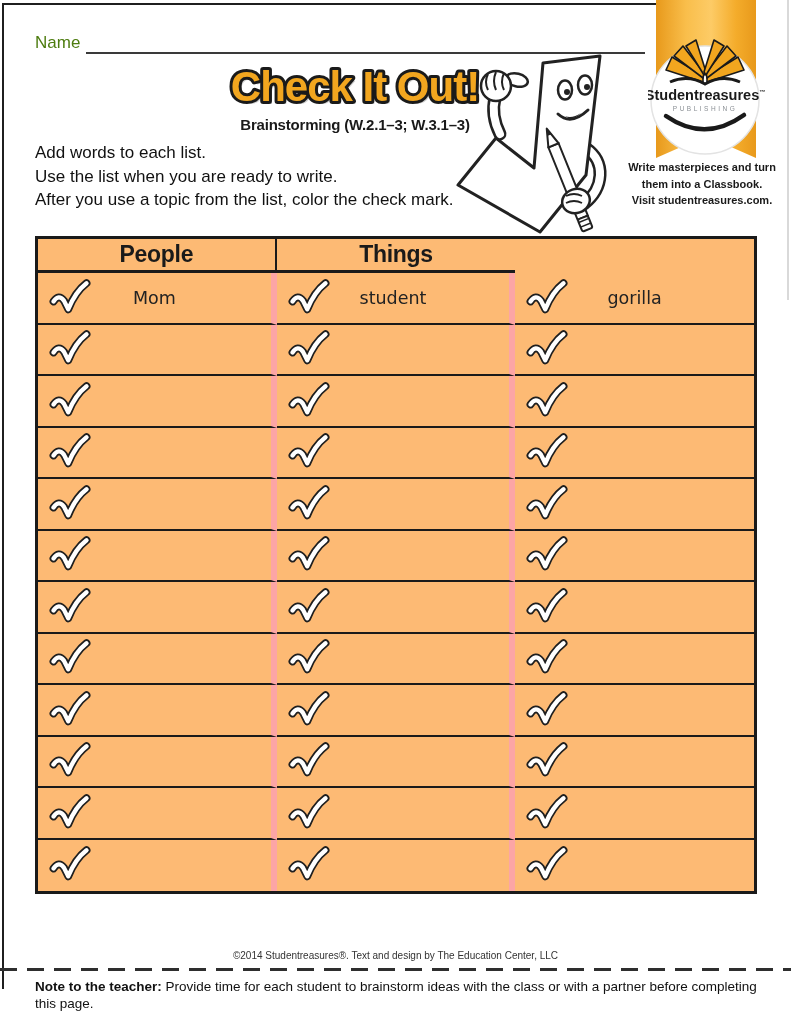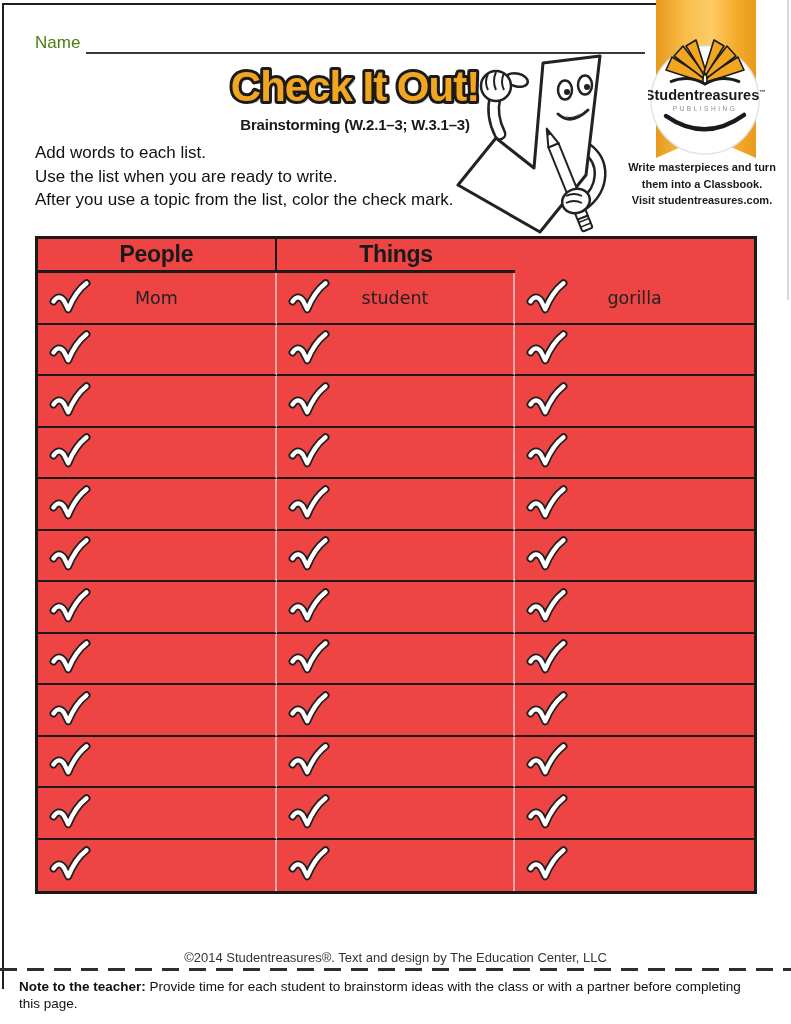--- a/index.html
+++ b/index.html
@@ -24,42 +24,42 @@
   
   .instructions{left:35px;top:141px;font-size:17px;line-height:23.5px;color:#111;}
 
   
   .mascot{left:438px;top:50px;z-index:5;}
   .ribbon{left:648px;top:0;z-index:6;}
   .tagline{left:613px;top:159px;width:178px;text-align:center;
            font-size:11px;font-weight:bold;line-height:16.5px;color:#1a1a1a;}
 
   
-  .w-table{left:35px;top:236px;width:722px;border:3px solid #1a1a1a;background:#ef4444;
+  .w-table{left:35px;top:236px;width:722px;border:3px solid #1a1a1a;background:#fdba74;
            box-sizing:border-box;z-index:1;}
   .w-head{display:grid;grid-template-columns:repeat(3,1fr);}
   .w-head-cell{height:34px;border-bottom:3px solid #1a1a1a;border-right:2px solid #1a1a1a;
                display:flex;align-items:center;justify-content:center;
                font-weight:bold;font-size:23px;letter-spacing:-0.3px;box-sizing:border-box;}
   .w-head-cell:last-child{border-right:none;}
   .w-row{display:grid;grid-template-columns:repeat(3,1fr);}
-  .w-cell{height:51.5px;border-right:2px solid #fca5a5;border-bottom:2px solid #1a1a1a;
+  .w-cell{height:51.5px;border-right:6px solid #fca5a5;border-bottom:2px solid #1a1a1a;
           position:relative;box-sizing:border-box;}
   .w-cell:last-child{border-right:none;}
   .w-row:last-child .w-cell{border-bottom:none;}
   .w-cell .check{position:absolute;left:9px;top:50%;transform:translateY(-50%);
                  width:46px;height:40px;}
   .w-word{position:absolute;inset:0;display:flex;align-items:center;justify-content:center;
           font-family:"DejaVu Sans",sans-serif;font-size:17.5px;color:#222;}
 
   
-  .copyright{left:0;top:950px;width:791px;text-align:center;font-size:13px;color:#333;}
+  .copyright{left:0;top:950px;width:791px;text-align:center;font-size:10px;color:#333;}
   .cutline{left:0;top:968px;width:791px;height:3px;
            background:repeating-linear-gradient(90deg,#2e2e2e 0 17px,transparent 17px 27px);}
-  .note{left:19px;top:978px;width:724px;font-size:13.5px;line-height:17px;color:#111;}
+  .note{left:35px;top:978px;width:724px;font-size:13.5px;line-height:17px;color:#111;}
   .note b{font-weight:bold;}
 </style>
 </head>
 <body>
 
 <div class="abs edge-left"></div>
 <div class="abs edge-top"></div>
 <div class="abs edge-right"></div>
 
 <div class="abs name-label">Name</div>

